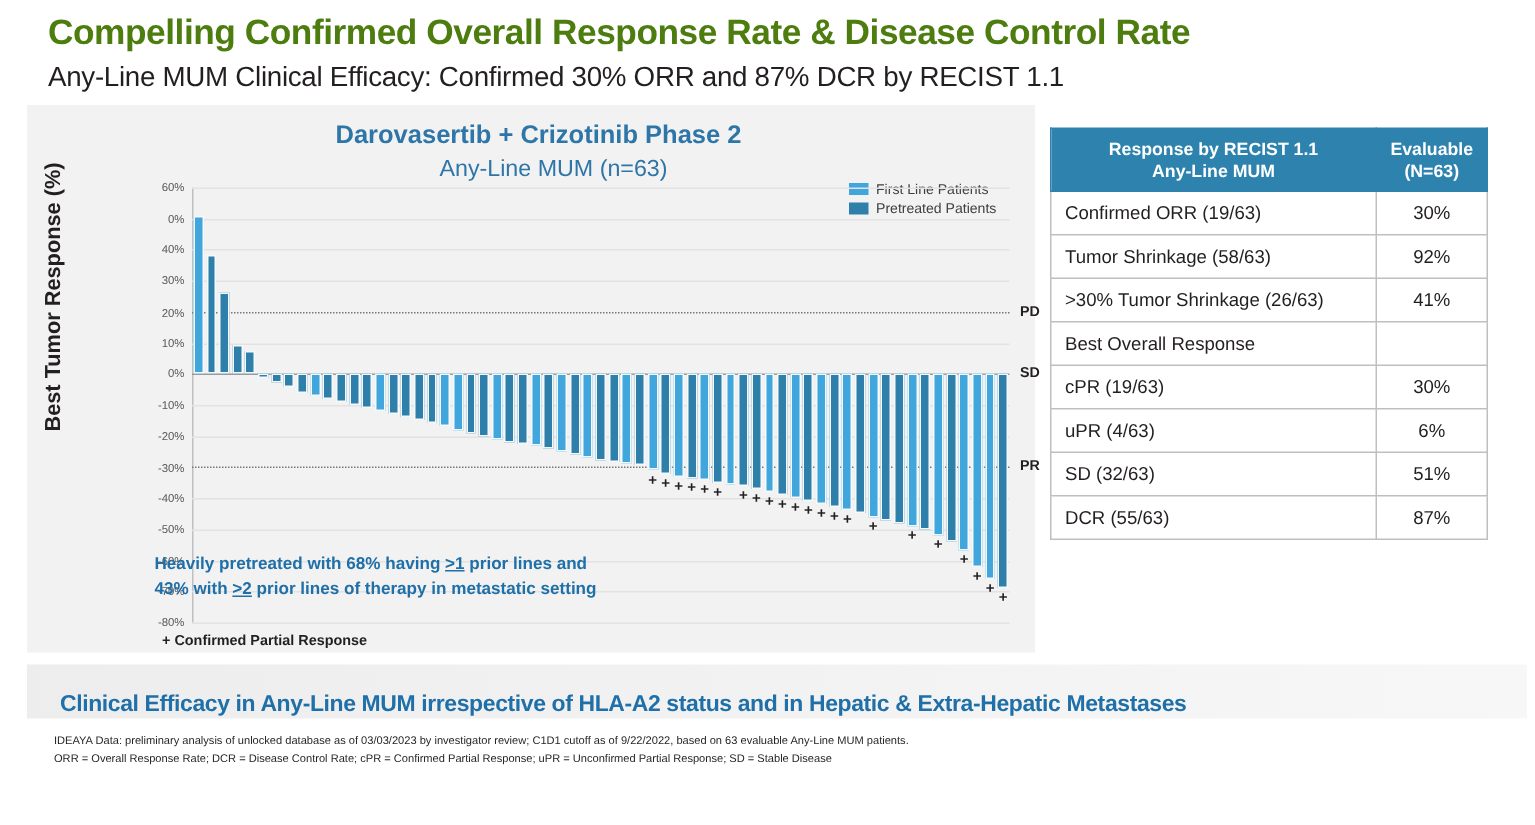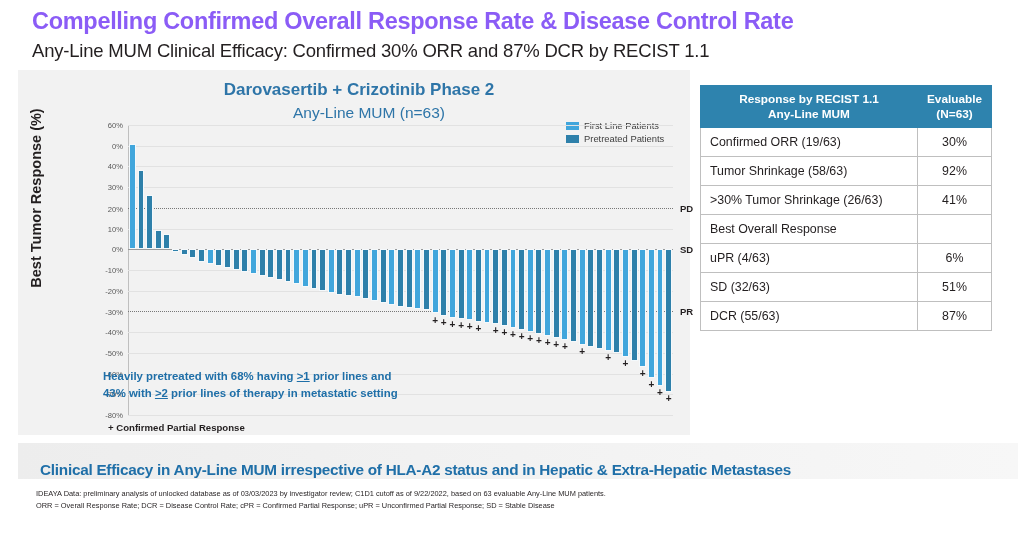--- a/index.html
+++ b/index.html
@@ -7,21 +7,21 @@
     width: 1023px; height: 550px;
     background: #ffffff;
     font-family: "Liberation Sans", sans-serif;
     overflow: hidden;
   }
   #slide { position: relative; width: 1023px; height: 550px; background: #fff; }
 
   
   #title-main {
     position: absolute; left: 32px; top: 8px; width: 960px;
-    font-size: 23.5px; font-weight: bold; color: #8b5cf6;
+    font-size: 23.5px; font-weight: bold; color: #4d7c0f;
     letter-spacing: -0.3px; white-space: nowrap;
   }
   #title-sub {
     position: absolute; left: 32px; top: 40px; width: 960px;
     font-size: 18.5px; font-weight: normal; color: #231F20;
     letter-spacing: -0.2px; white-space: nowrap;
   }
 
   
   #chart-panel {
@@ -350,20 +350,24 @@
           </tr>
           <tr>
             <td>&gt;30% Tumor Shrinkage (26/63)</td>
             <td class="val">41%</td>
           </tr>
           <tr>
             <td>Best Overall Response</td>
             <td class="val"></td>
           </tr>
           <tr>
+            <td class="lab-indent">cPR (19/63)</td>
+            <td class="val">30%</td>
+          </tr>
+          <tr>
             <td class="lab-indent">uPR (4/63)</td>
             <td class="val">6%</td>
           </tr>
           <tr>
             <td class="lab-indent">SD (32/63)</td>
             <td class="val">51%</td>
           </tr>
           <tr>
             <td>DCR (55/63)</td>
             <td class="val">87%</td>

